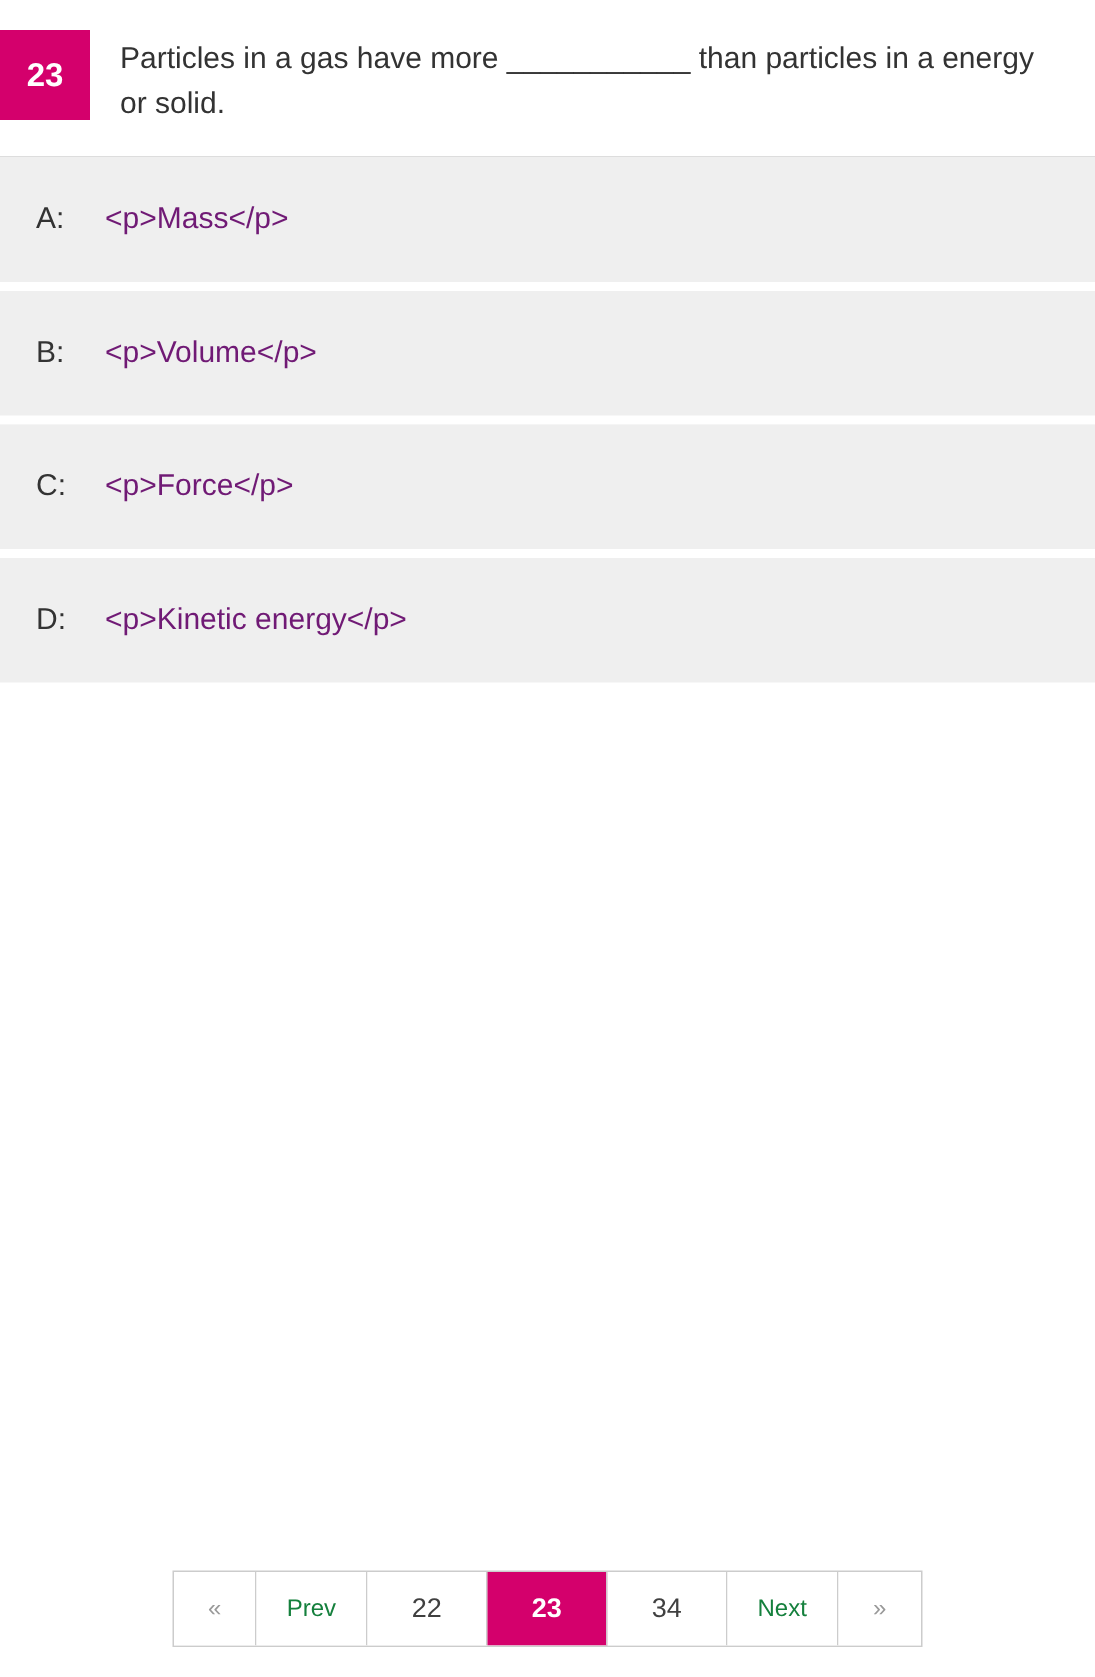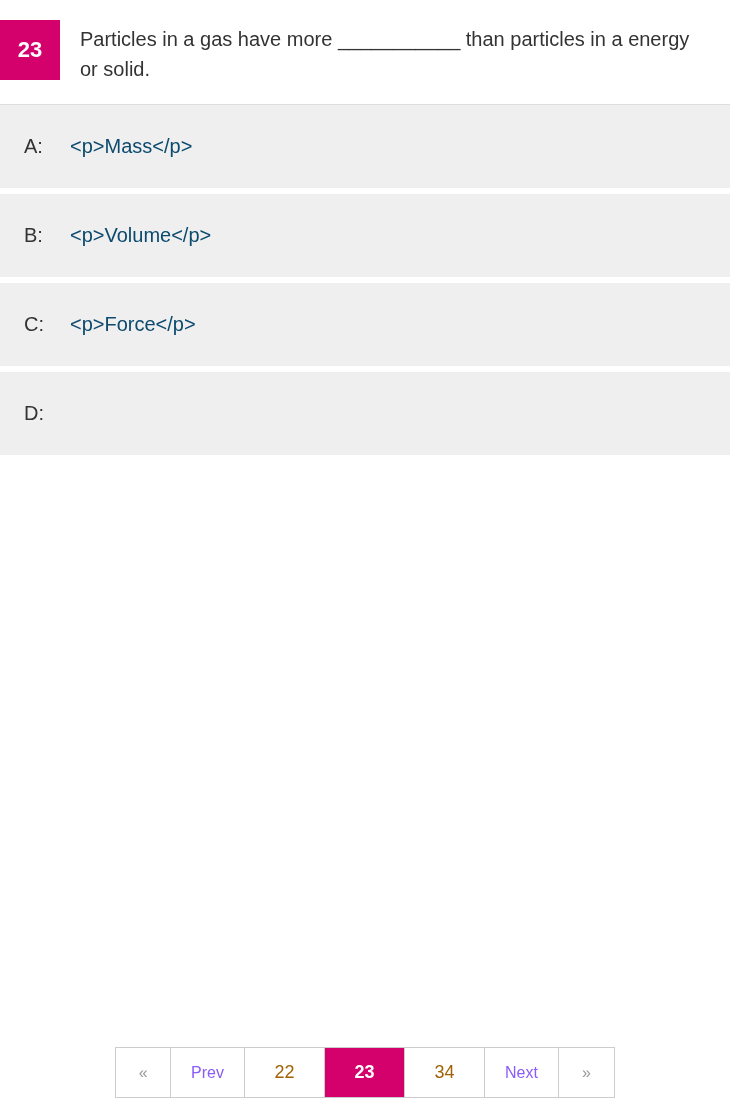--- a/index.html
+++ b/index.html
@@ -69,21 +69,21 @@
       border-bottom: none;
     }
 
     .answer-label {
       font-weight: normal;
       color: #333;
       min-width: 30px;
     }
 
     .answer-value {
-      color: #0c4a6e;
+      color: #701a75;
     }
 
     .pagination {
       display: flex;
       justify-content: center;
       align-items: center;
       padding: 20px 0;
       gap: 0;
       margin-top: auto;
     }
@@ -92,21 +92,21 @@
       display: flex;
       border: 1px solid #ccc;
       overflow: hidden;
     }
 
     .page-btn {
       padding: 14px 20px;
       font-size: 18px;
       cursor: pointer;
       background: #fff;
-      color: #a16207;
+      color: #404040;
       border: none;
       border-right: 1px solid #ccc;
       min-width: 80px;
       text-align: center;
       font-weight: normal;
     }
 
     .page-btn:last-child {
       border-right: none;
     }
@@ -117,21 +117,21 @@
       font-weight: bold;
     }
 
     .page-btn.arrow {
       font-size: 16px;
       color: #999;
       min-width: 55px;
     }
 
     .page-btn.arrow.pink {
-      color: #8b5cf6;
+      color: #15803d;
     }
   </style>
 </head>
 <body>
 
 <div class="question-header">
   <div class="question-number">23</div>
   <div class="question-text">Particles in a gas have more ___________ than particles in a energy or solid.</div>
 </div>
 
@@ -143,20 +143,21 @@
   <div class="answer-option">
     <span class="answer-label">B:</span>
     <span class="answer-value">&lt;p&gt;Volume&lt;/p&gt;</span>
   </div>
   <div class="answer-option">
     <span class="answer-label">C:</span>
     <span class="answer-value">&lt;p&gt;Force&lt;/p&gt;</span>
   </div>
   <div class="answer-option">
     <span class="answer-label">D:</span>
+    <span class="answer-value">&lt;p&gt;Kinetic energy&lt;/p&gt;</span>
   </div>
 </div>
 
 <div class="pagination">
   <div class="pagination-container">
     <button class="page-btn arrow">«</button>
     <button class="page-btn pink arrow">Prev</button>
     <button class="page-btn">22</button>
     <button class="page-btn active">23</button>
     <button class="page-btn">34</button>

